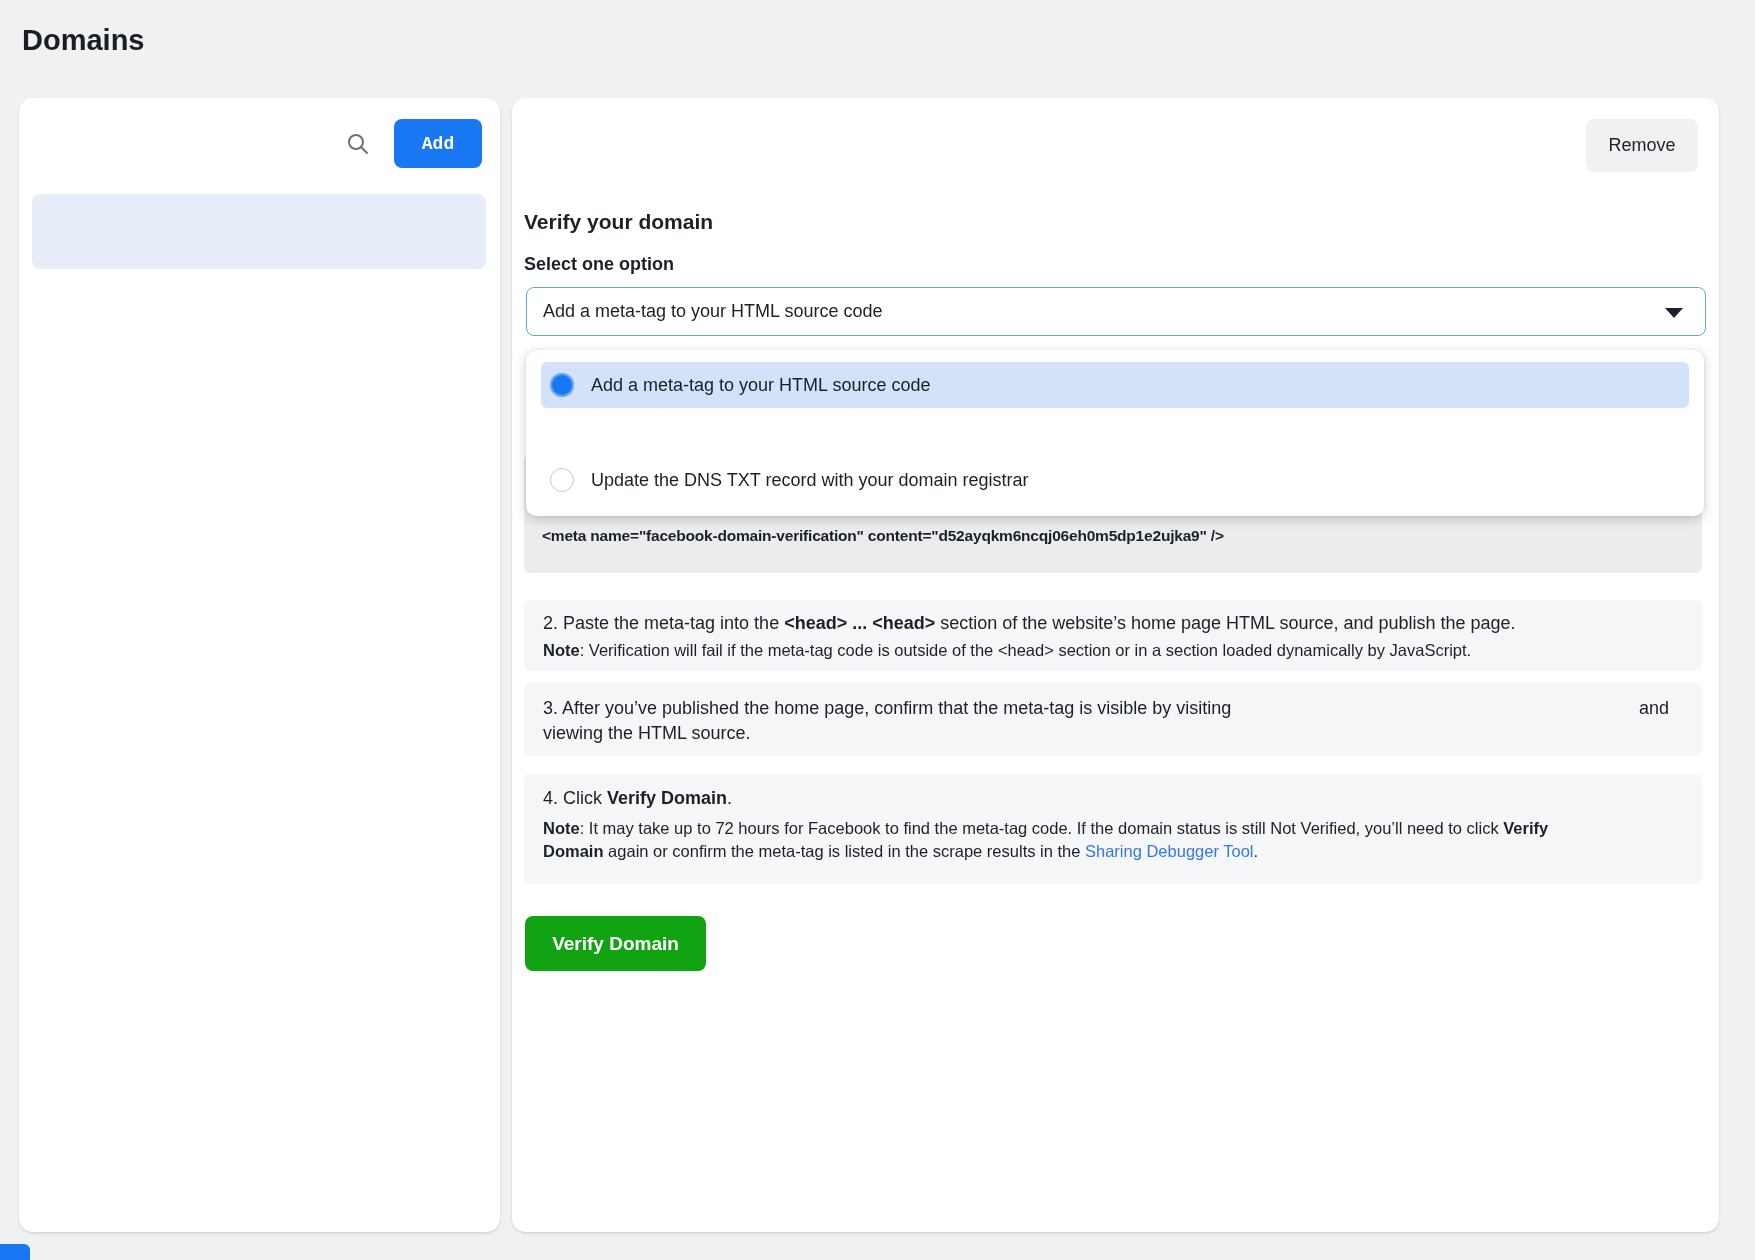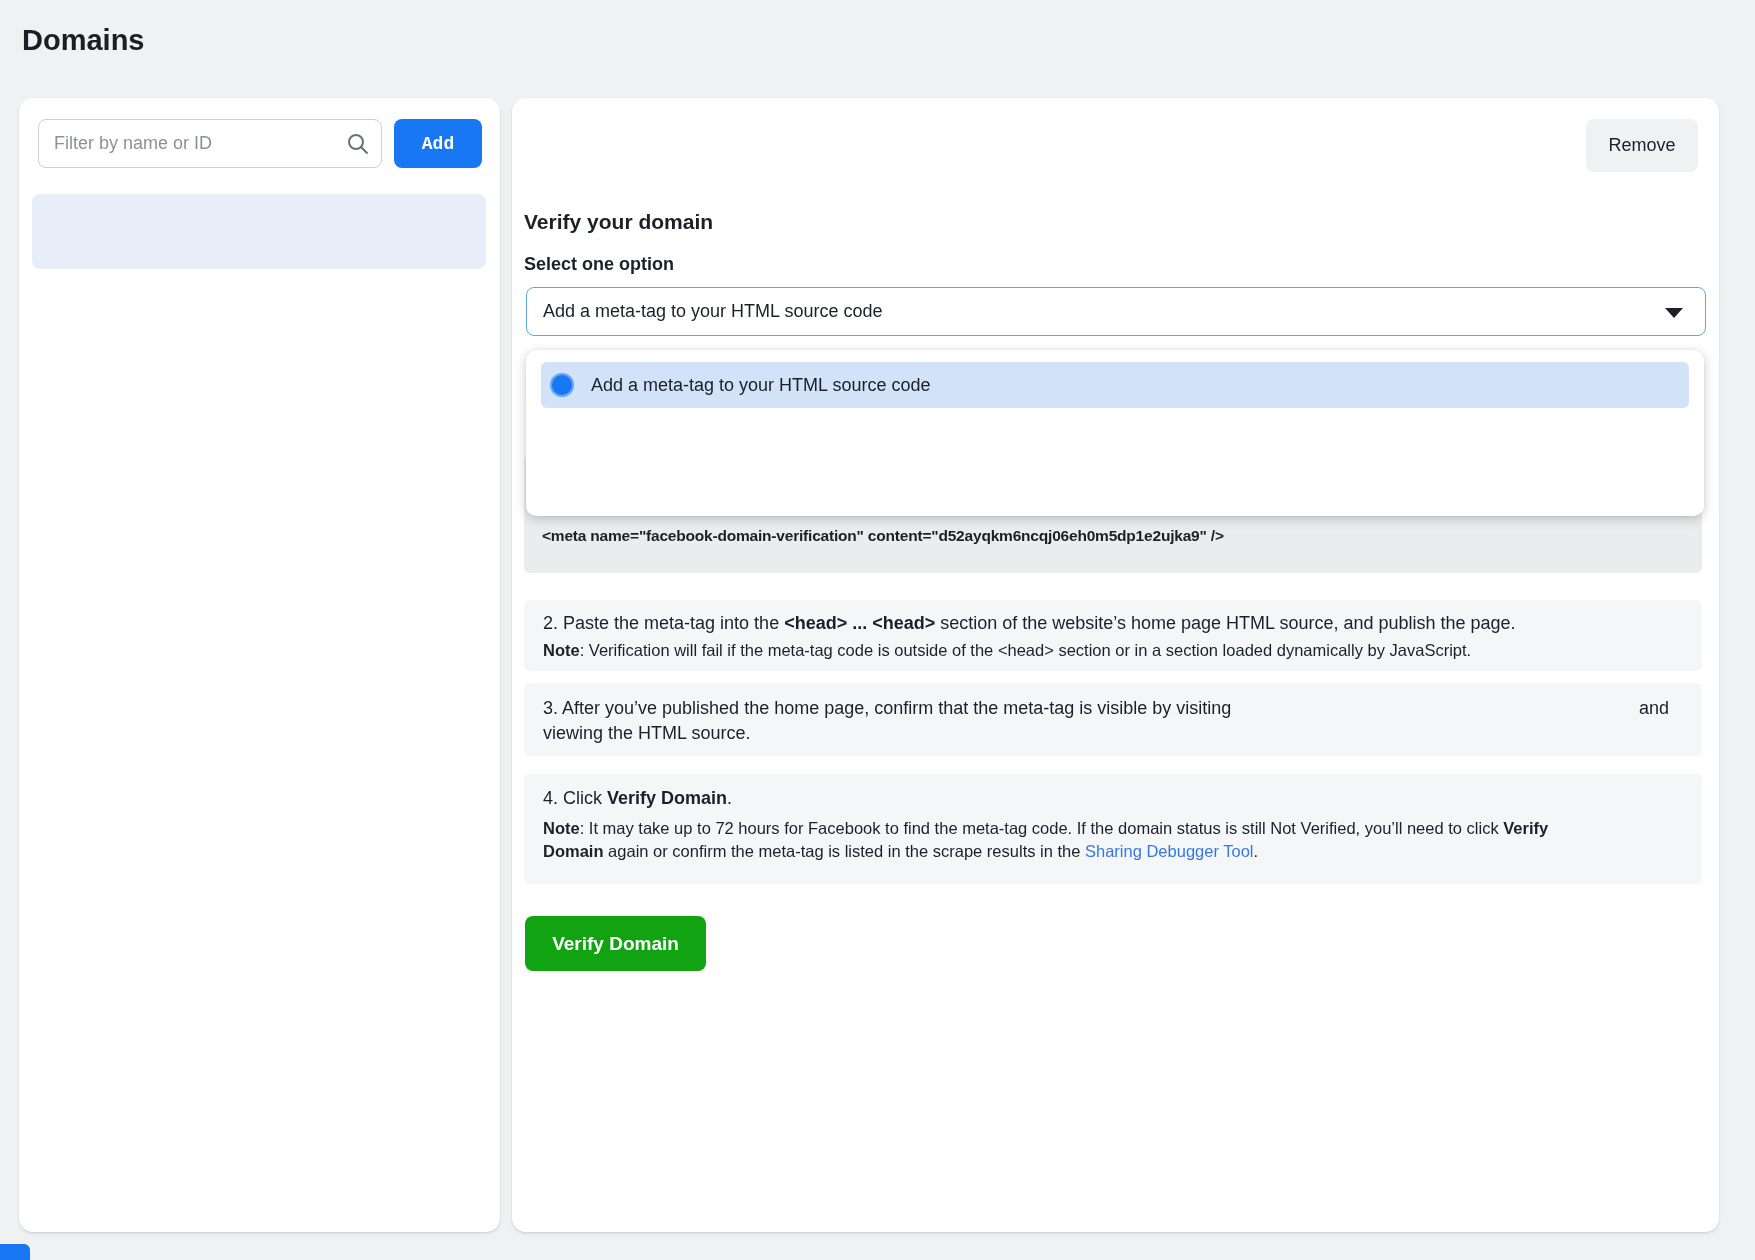--- a/index.html
+++ b/index.html
@@ -121,21 +121,20 @@
     position: absolute; left: 0; top: 1244px; width: 30px; height: 16px;
     background: #1877f2; border-radius: 0 6px 0 0; cursor: pointer;
   }
 </style>
 </head>
 <body>
 
 <div class="page-title">Domains</div>
 
 <div class="panel left-panel">
-  <input class="filter-input" type="text" placeholder="Filter by name or ID" style="">
   <svg class="search-icon" viewBox="0 0 24 24">
     <circle cx="10" cy="10" r="7" fill="none" stroke="#6b7075" stroke-width="2"></circle>
     <line x1="15.2" y1="15.2" x2="21" y2="21" stroke="#6b7075" stroke-width="2" stroke-linecap="round"></line>
   </svg>
   <button class="add-btn">Add</button>
   <div class="domain-item"></div>
 </div>
 
 <div class="panel right-panel">
   <button class="remove-btn">Remove</button>
@@ -149,20 +148,24 @@
   </div>
 
   <div class="code-box">
     <div class="code">&lt;meta name="facebook-domain-verification" content="d52ayqkm6ncqj06eh0m5dp1e2ujka9" /&gt;</div>
   </div>
 
   <div class="dropdown">
     <div class="option-row selected" style="top:12px">
       <span class="radio on"></span>
       <span class="opt-label">Add a meta-tag to your HTML source code</span>
+    </div>
+    <div class="option-row" style="top:107px">
+      <span class="radio off"></span>
+      <span class="opt-label">Update the DNS TXT record with your domain registrar</span>
     </div>
   </div>
 
   <div class="step-box step2-box">
     <div class="step-line" style="top:11px">
       <span>2. Paste the meta-tag into the </span><span class="b">&lt;head&gt; ... &lt;head&gt;</span><span> section of the website’s home page HTML source, and publish the page.</span>
     </div>
     <div class="step-note" style="top:39px">
       <span class="b">Note</span><span>: Verification will fail if the meta-tag code is outside of the &lt;head&gt; section or in a section loaded dynamically by JavaScript.</span>
     </div>

